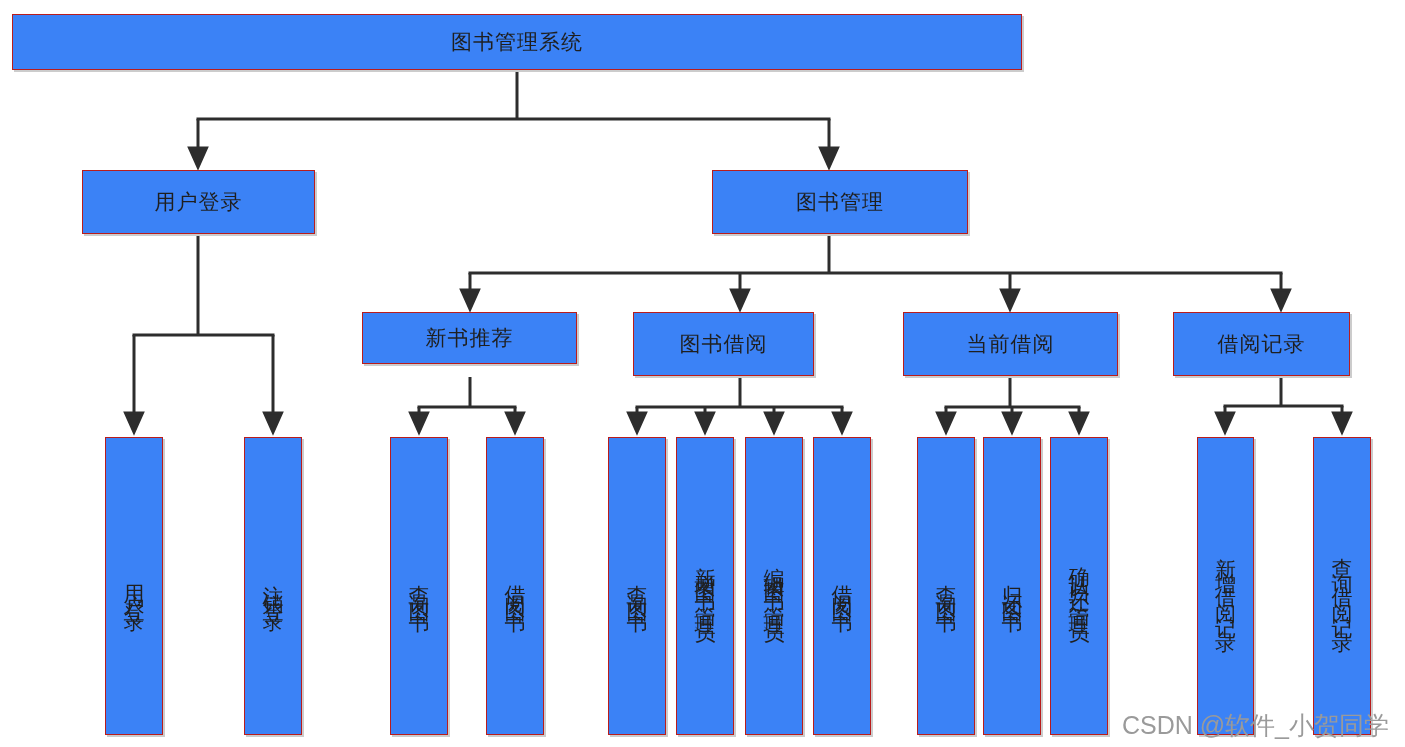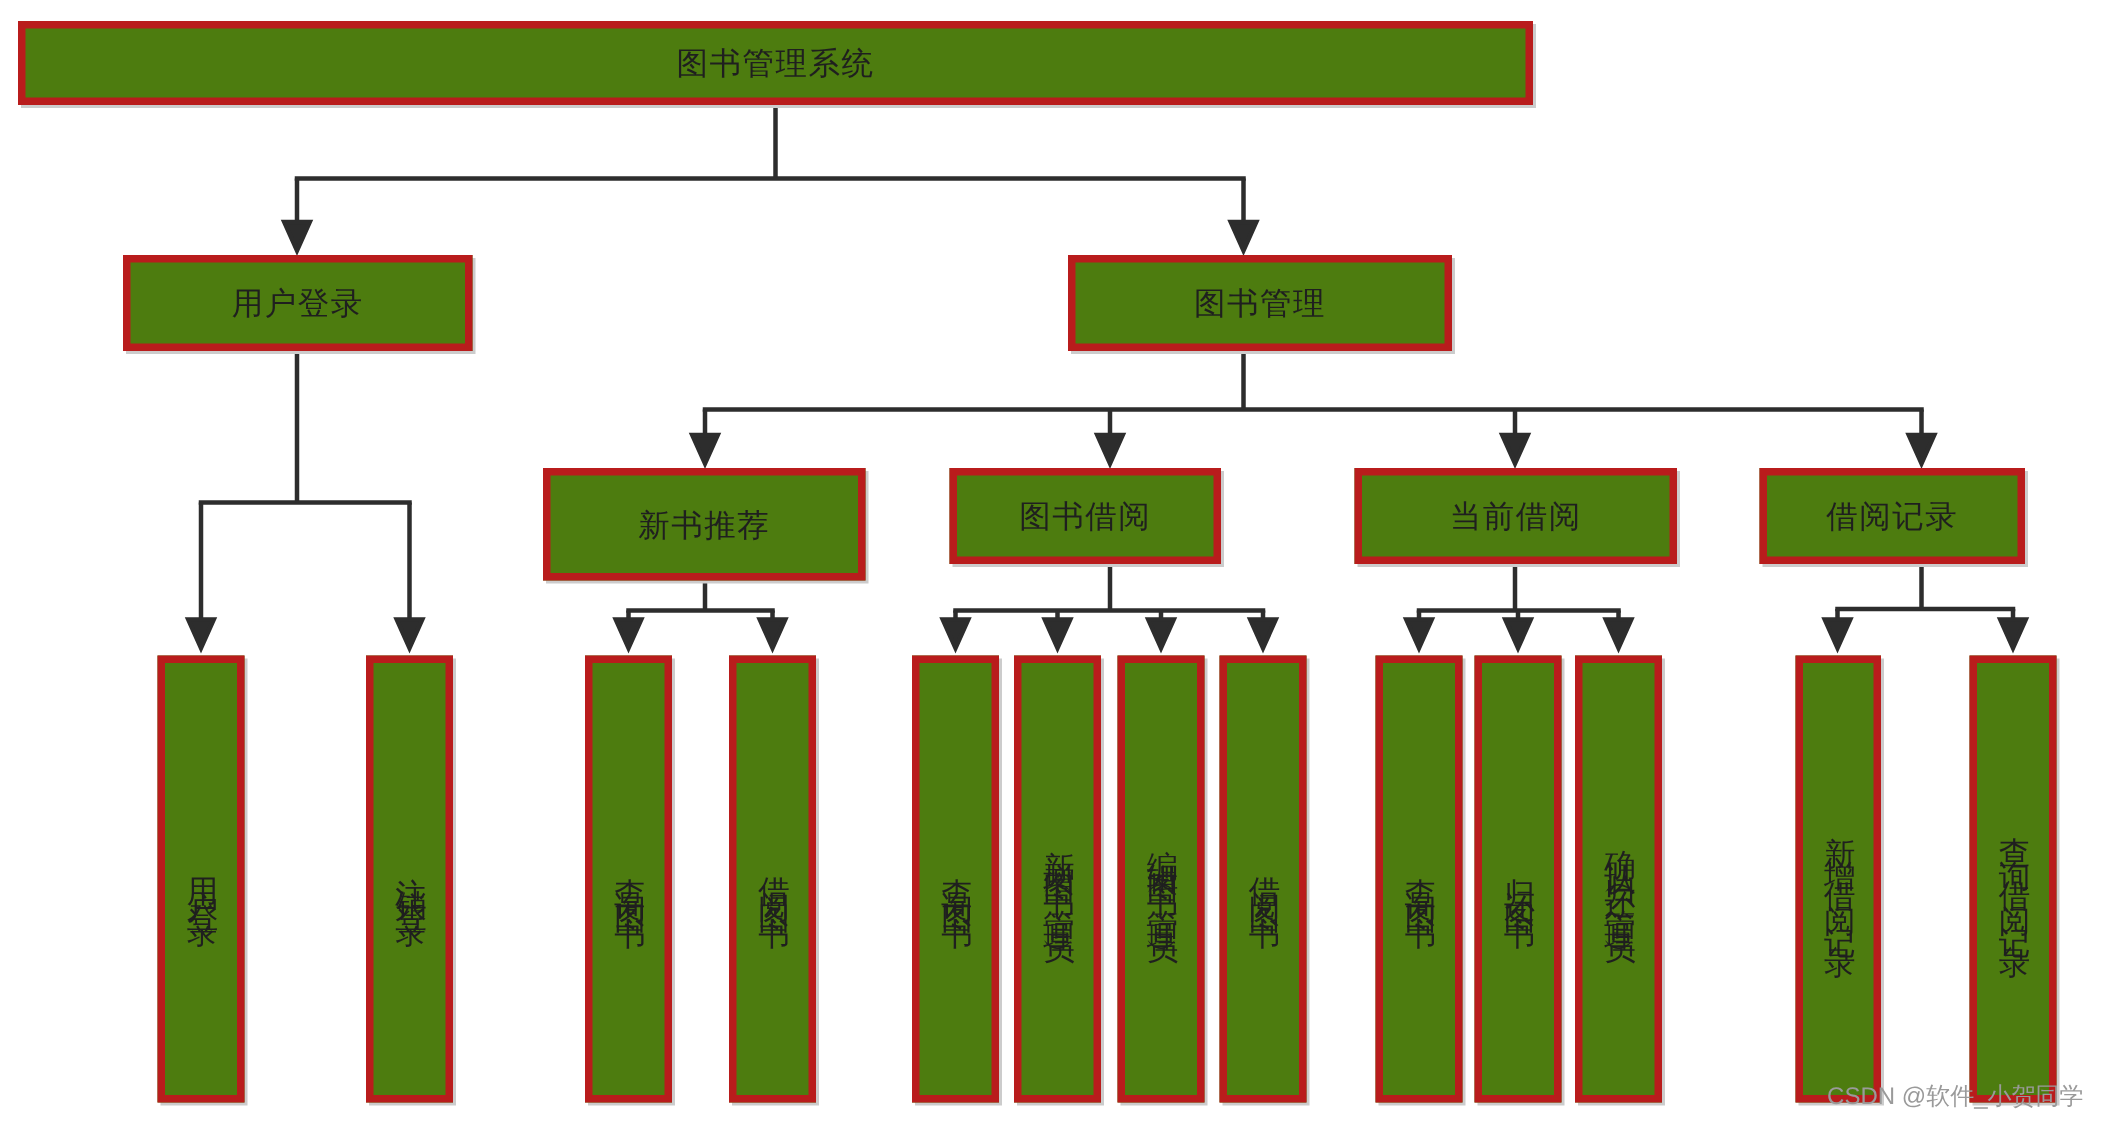--- a/index.html
+++ b/index.html
@@ -9,22 +9,22 @@
     height: 747px;
     background: #ffffff;
     font-family: "Liberation Sans", sans-serif;
     color: #1f1f1f;
     overflow: hidden;
   }
   svg.connectors { position: absolute; left: 0; top: 0; z-index: 1; }
   .node {
     position: absolute;
     box-sizing: border-box;
-    background: #4d7c0f;
-    border: 5px solid #b91c1c;
+    background: #3b82f6;
+    border: 1px solid #b91c1c;
     box-shadow: 2px 2px 0 #cccccc;
     display: flex;
     align-items: center;
     justify-content: center;
     z-index: 2;
   }
   .node.h span {
     font-size: 21px;
     letter-spacing: 1px;
     white-space: nowrap;
@@ -35,21 +35,21 @@
     font-size: 21px;
     letter-spacing: 9px;
     white-space: nowrap;
   }
   .vt6 { letter-spacing: 15px; }
   .vt9 { letter-spacing: 8px; }
   .watermark {
     position: absolute;
     right: 16px;
     bottom: 5px;
-    font-size: 16px;
+    font-size: 25px;
     color: #9a9a9a;
     z-index: 5;
     white-space: nowrap;
   }
 </style>
 </head>
 <body>
 
 <div class="stage">
 
@@ -121,21 +121,21 @@
     <span>图书管理系统</span>
   </div>
 
   <div class="node h" style="left:82px; top:170px; width:233px; height:64px">
     <span>用户登录</span>
   </div>
   <div class="node h" style="left:712px; top:170px; width:256px; height:64px">
     <span>图书管理</span>
   </div>
 
-  <div class="node h" style="left:362px; top:312px; width:215px; height:75px">
+  <div class="node h" style="left:362px; top:312px; width:215px; height:52px">
     <span>新书推荐</span>
   </div>
   <div class="node h" style="left:633px; top:312px; width:181px; height:64px">
     <span>图书借阅</span>
   </div>
   <div class="node h" style="left:903px; top:312px; width:215px; height:64px">
     <span>当前借阅</span>
   </div>
   <div class="node h" style="left:1173px; top:312px; width:177px; height:64px">
     <span>借阅记录</span>

